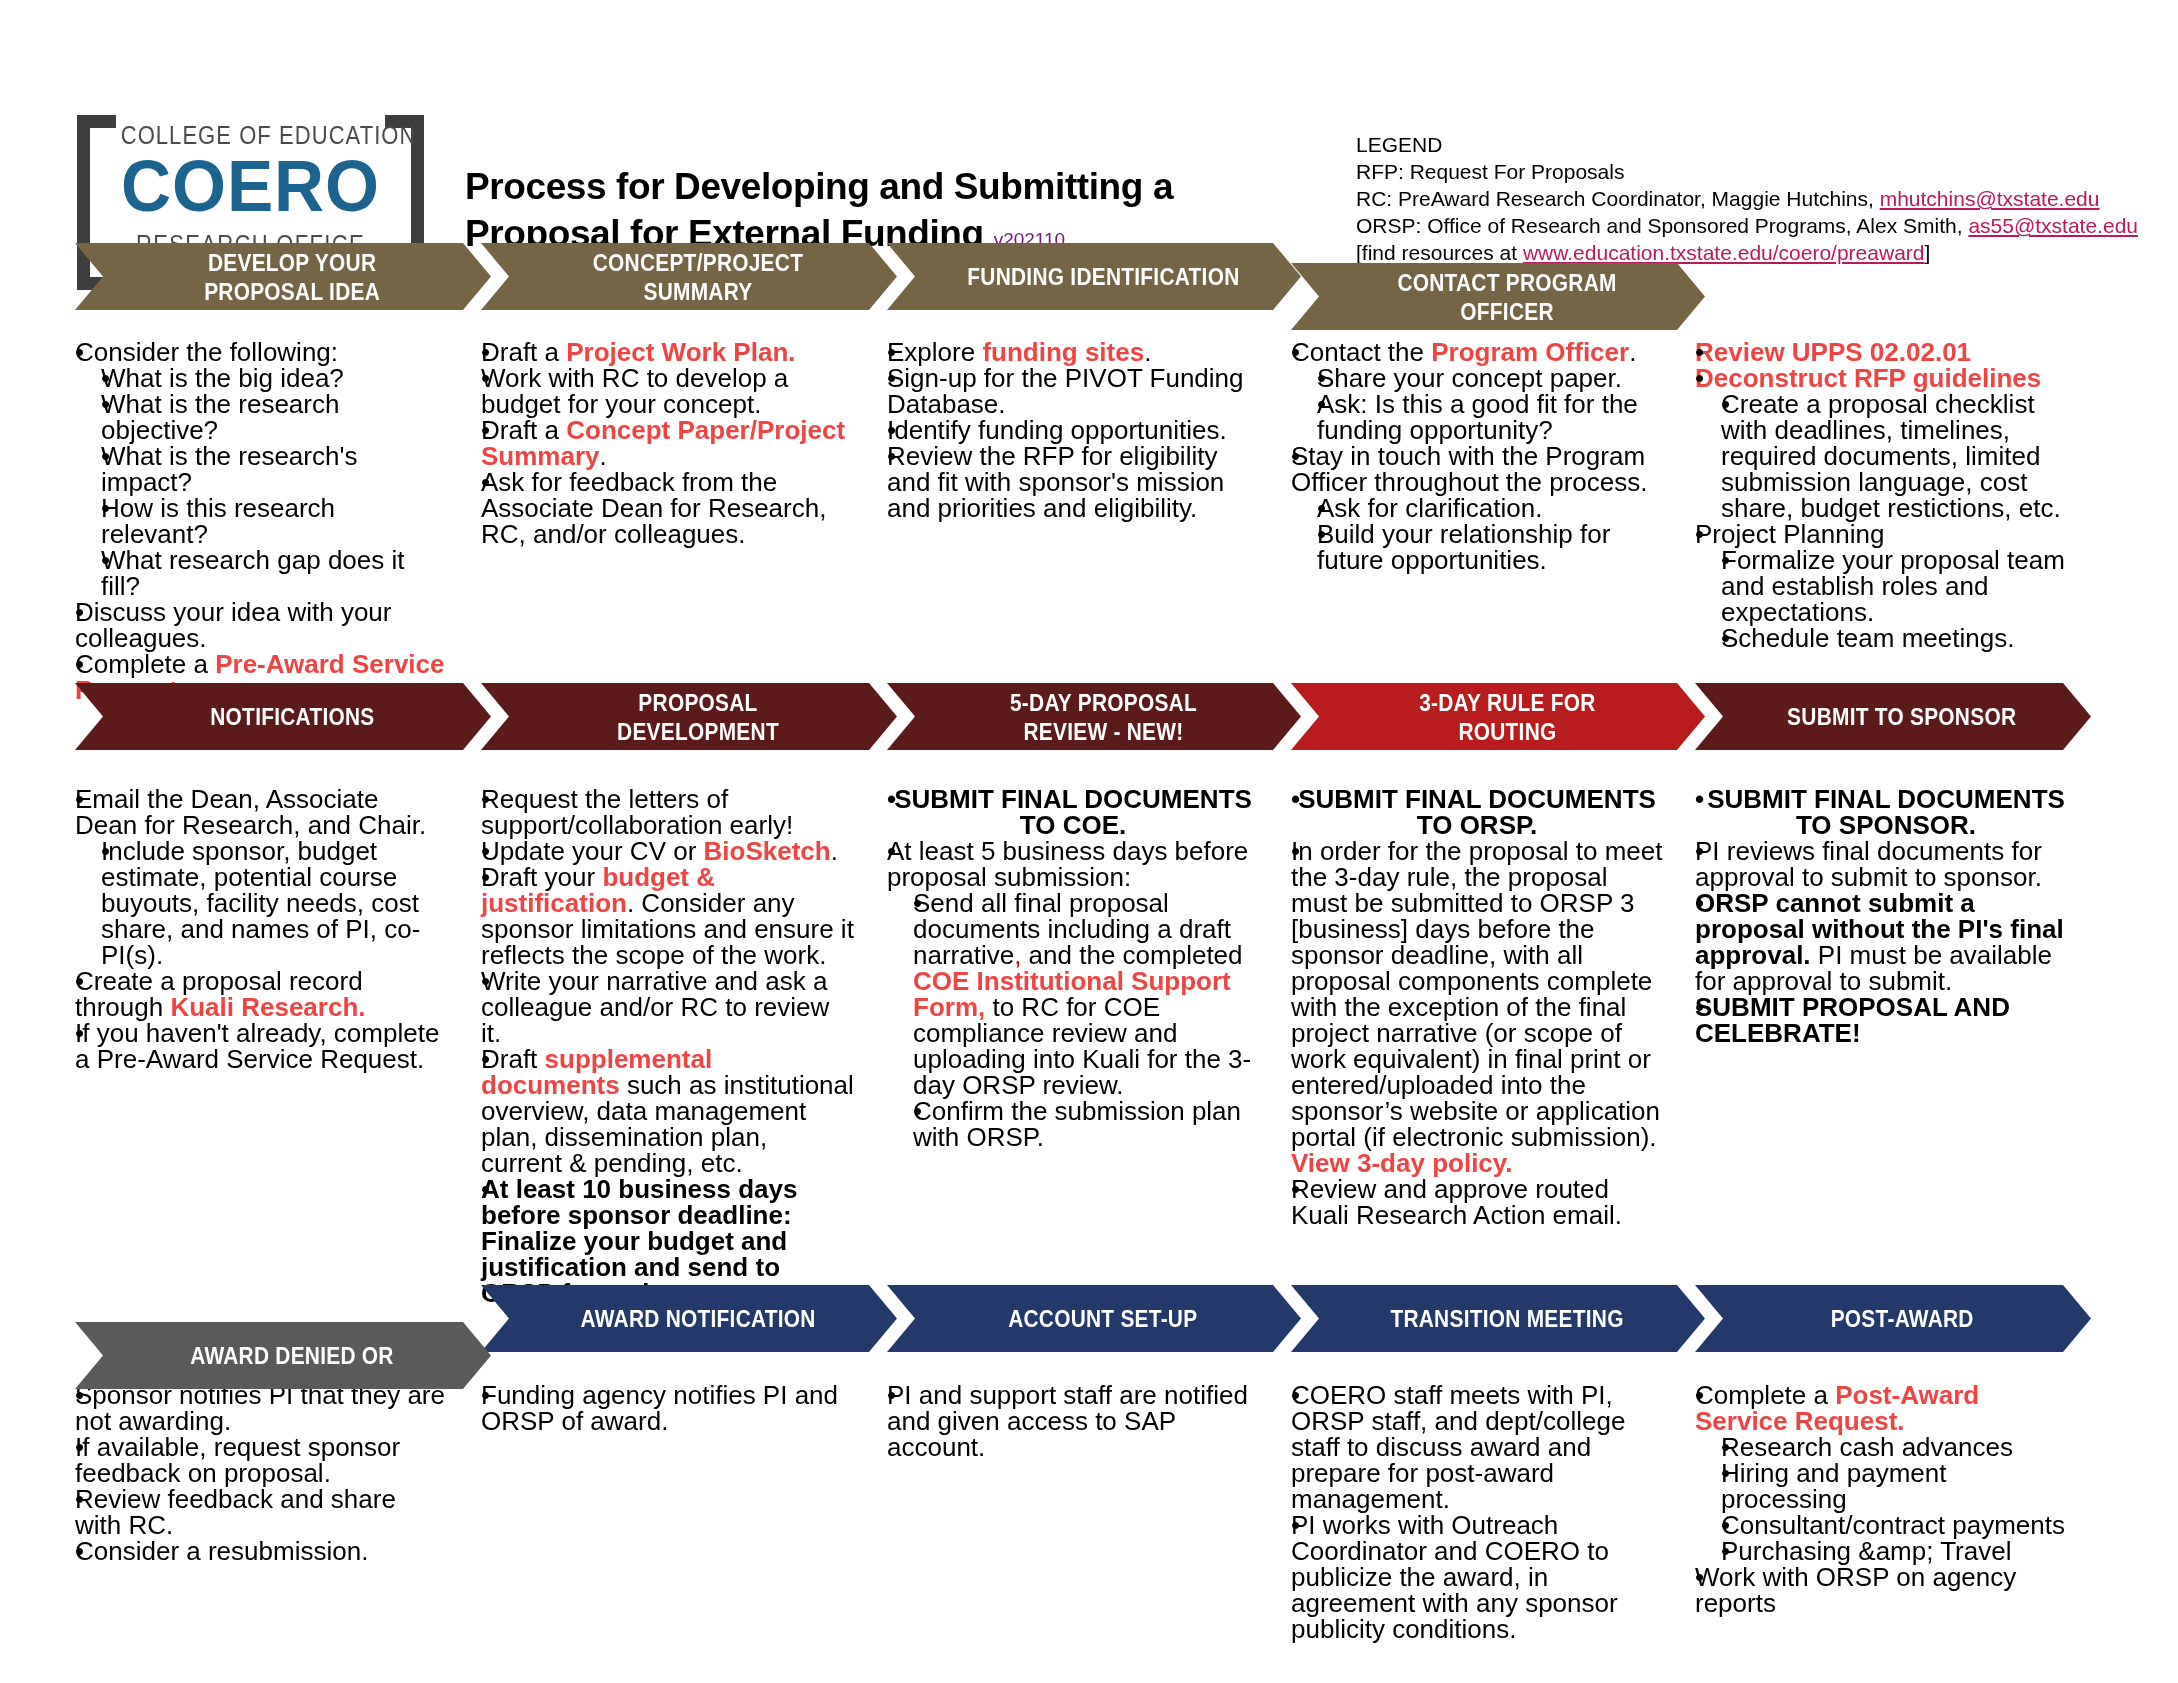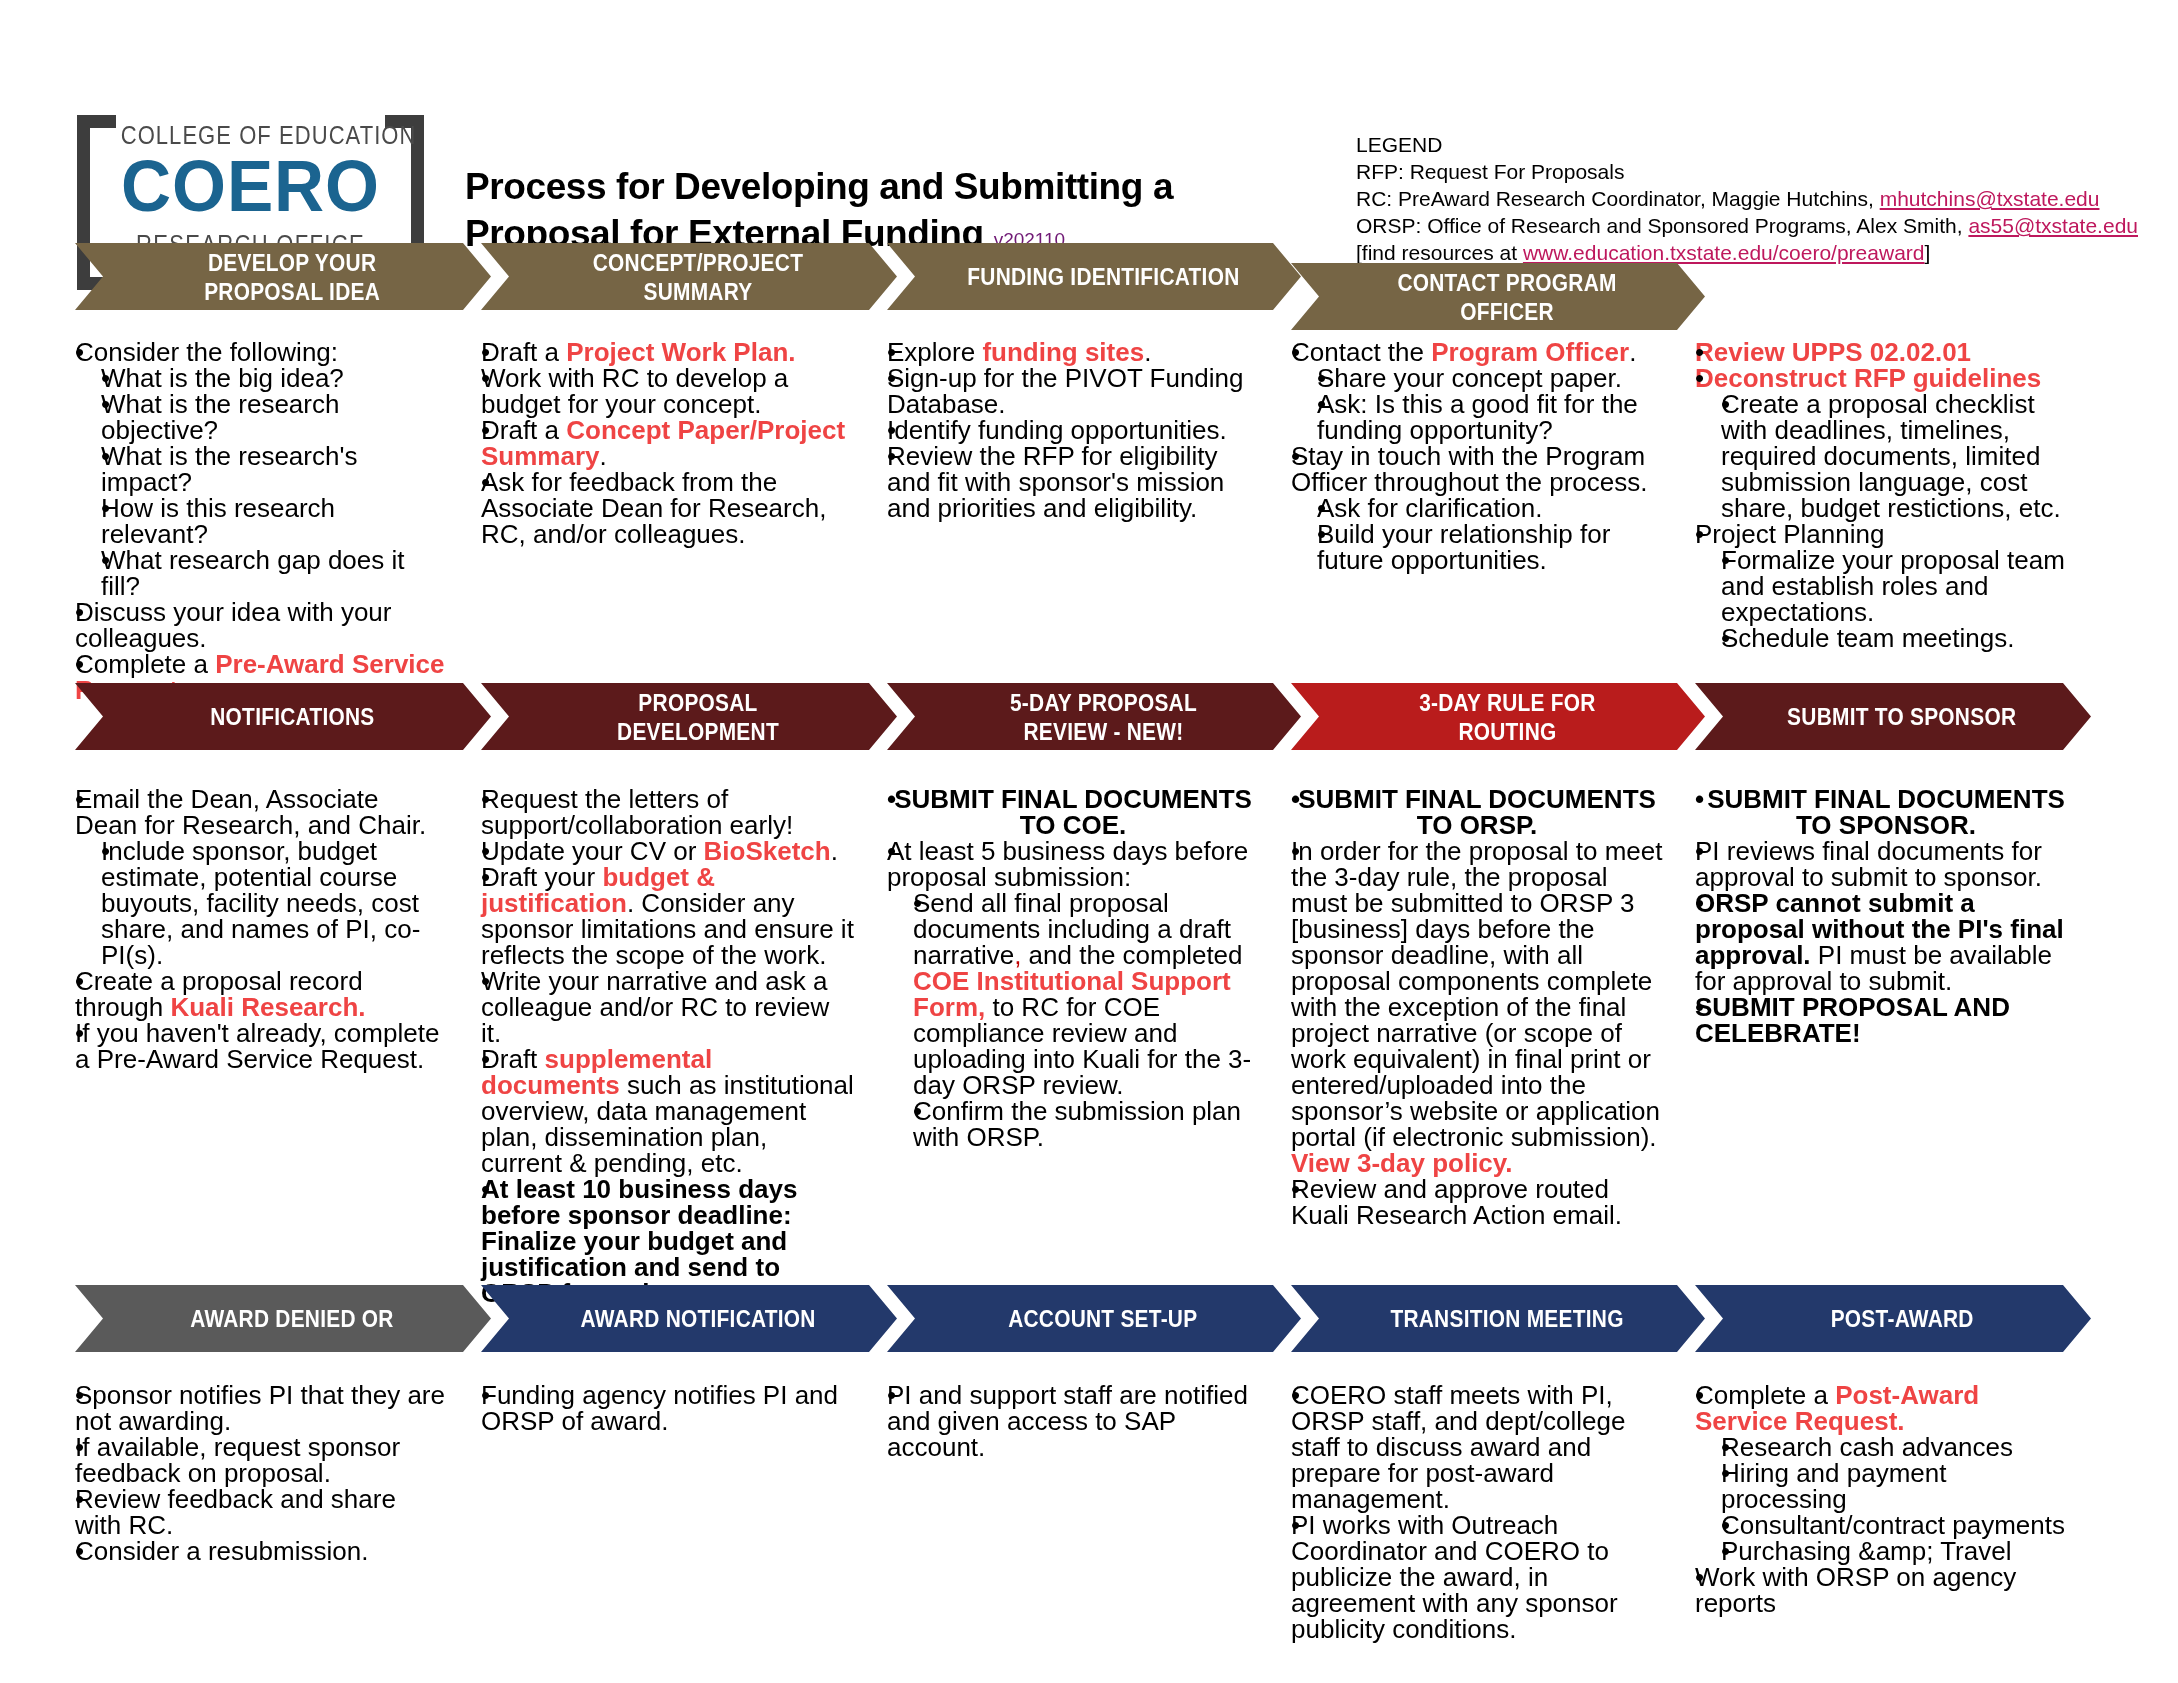--- a/index.html
+++ b/index.html
@@ -407,21 +407,21 @@
             <li>
               <span class="bl"><b class="bold-blk">ORSP cannot submit a proposal without the PI's final approval.</b> PI must be available for approval to submit.</span>
             </li>
             <li>
               <span class="bl"><b class="bold-blk">SUBMIT PROPOSAL AND CELEBRATE!</b></span>
             </li>
           </ul>
         </div>
       </div>
       <div class="chev-row" style="top: 1285px;">
-        <div class="chev chev-first" style="left: 0px; width: 416px; background: rgb(90, 90, 90); z-index: 20;">
+        <div class="chev chev-first" style="left: 0px; width: 416px; background: rgb(90, 90, 90); z-index: 20; margin-top: 37px;">
           <span class="chev-label">AWARD DENIED      OR</span>
         </div>
         <div class="chev chev-mid" style="left: 406px; width: 416px; background: rgb(35, 57, 107); z-index: 19;">
           <span class="chev-label">AWARD NOTIFICATION</span>
         </div>
         <div class="chev chev-mid" style="left: 812px; width: 414px; background: rgb(35, 57, 107); z-index: 18;">
           <span class="chev-label">ACCOUNT SET-UP</span>
         </div>
         <div class="chev chev-mid" style="left: 1216px; width: 414px; background: rgb(35, 57, 107); z-index: 17;">
           <span class="chev-label">TRANSITION MEETING</span>

